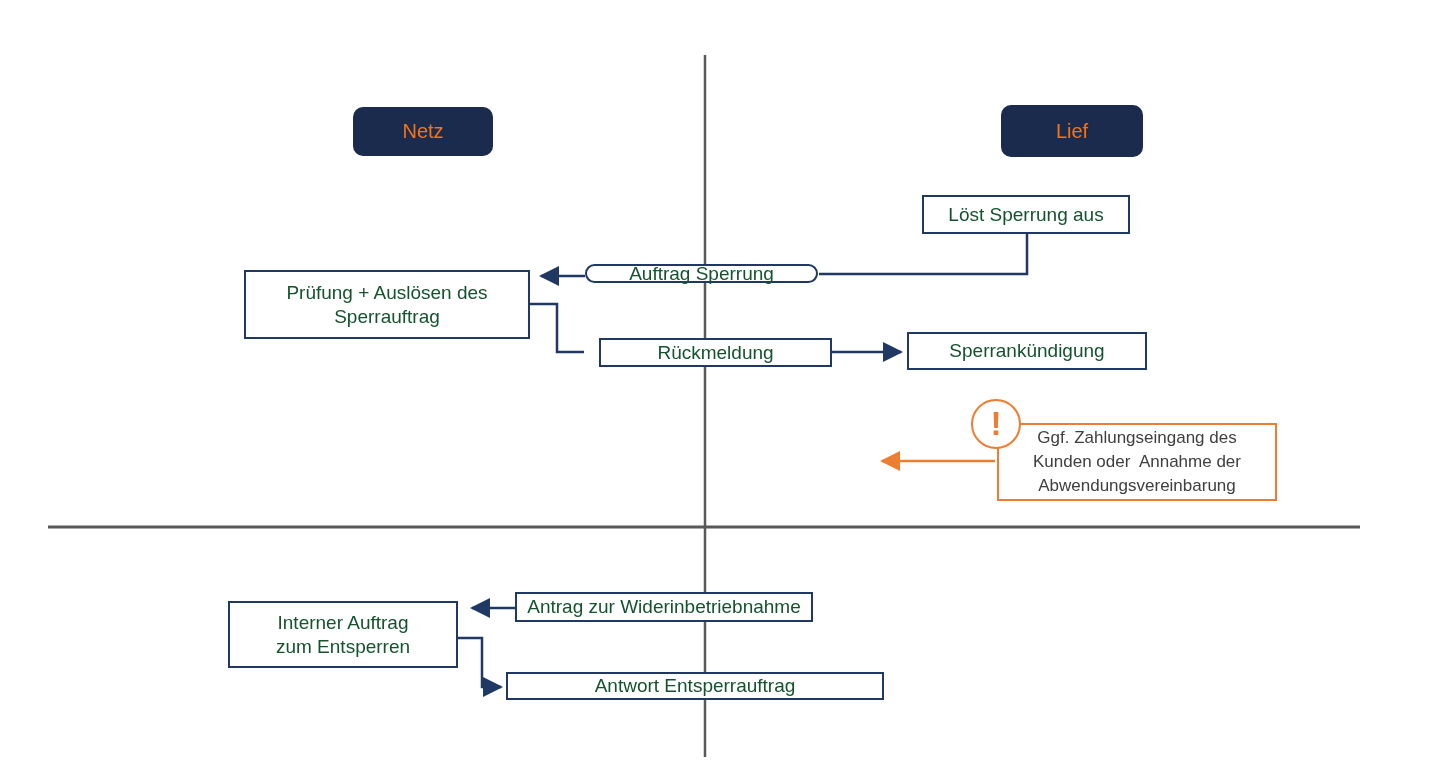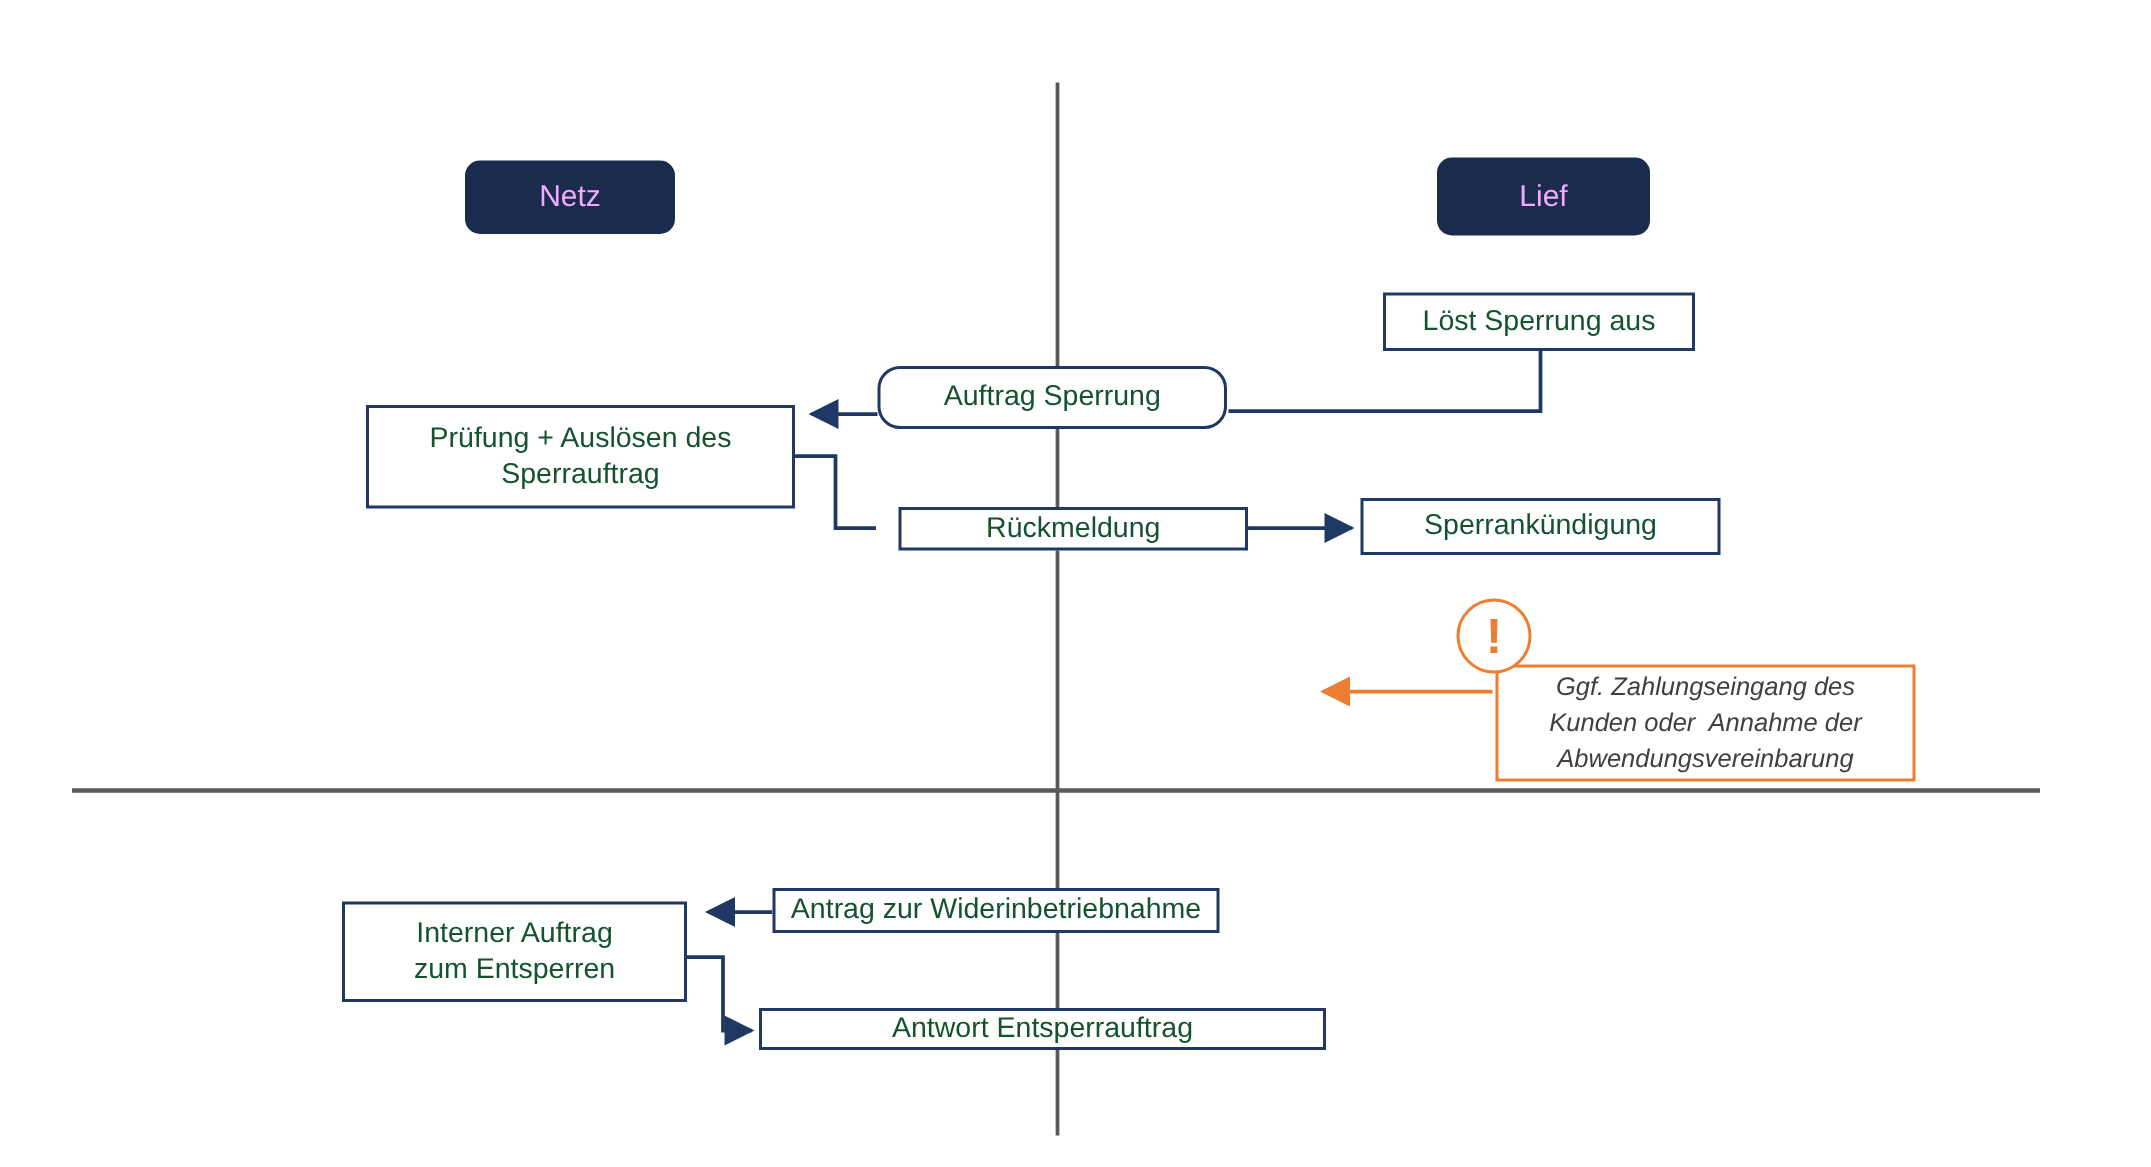--- a/index.html
+++ b/index.html
@@ -29,39 +29,38 @@
     align-items: center;
     justify-content: center;
     text-align: center;
   }
   .node--multiline { white-space: pre-line; }
   .node--orange { border-color: #ed7d31; }
   .lane-header {
     background: #1b2b4d;
     border: none;
     border-radius: 10px;
-    color: #f0abfc;
+    color: #f97316;
     font-size: 20px;
+    margin-left: 43px;
   }
   .note-box {
     position: absolute;
     z-index: 2;
     box-sizing: border-box;
     background: #ffffff;
     border: 2.5px solid #ed7d31;
     color: #404040;
     font-size: 17px;
-    font-style: italic;
     line-height: 24px;
     display: flex;
     flex-direction: column;
     align-items: center;
     justify-content: center;
     text-align: center;
-    margin-top: 20px;
   }
   .note-line { display: block; white-space: pre; }
   .excl-circle {
     position: absolute;
     z-index: 3;
     box-sizing: border-box;
     background: #ffffff;
     border: 2.5px solid #ed7d31;
     border-radius: 50%;
     color: #ed7d31;
@@ -98,21 +97,21 @@
     <polyline points="458,638 482,638 482,687 501,687" fill="none" stroke="#1f3864" stroke-width="2.5" marker-end="url(#arrNavy)"></polyline>
 
     <line x1="995" y1="461" x2="882" y2="461" stroke="#ed7d31" stroke-width="2.5" marker-end="url(#arrOrange)"></line>
   </svg>
 
   <div class="node lane-header" style="left:310px; top:107px; width:140px; height:49px;">Netz</div>
   <div class="node lane-header" style="left:958px; top:105px; width:142px; height:52px;">Lief</div>
 
   <div class="node" style="left:922px; top:195px; width:208px; height:39px;">Löst Sperrung aus</div>
 
-  <div class="node" style="left:585px; top:244px; width:233px; height:42px;border-radius:15px;">Auftrag Sperrung</div>
+  <div class="node" style="left:585px; top:264px; width:233px; height:19px;border-radius:15px;">Auftrag Sperrung</div>
 
   <div class="node node--multiline" style="left:244px; top:270px; width:286px; height:69px;">Prüfung + Auslösen des
 Sperrauftrag</div>
 
   <div class="node" style="left:599px; top:338px; width:233px; height:29px;">Rückmeldung</div>
 
   <div class="node" style="left:907px; top:332px; width:240px; height:38px;">Sperrankündigung</div>
 
 
   <div class="note-box" style="left:997px; top:423px; width:280px; height:78px;">

